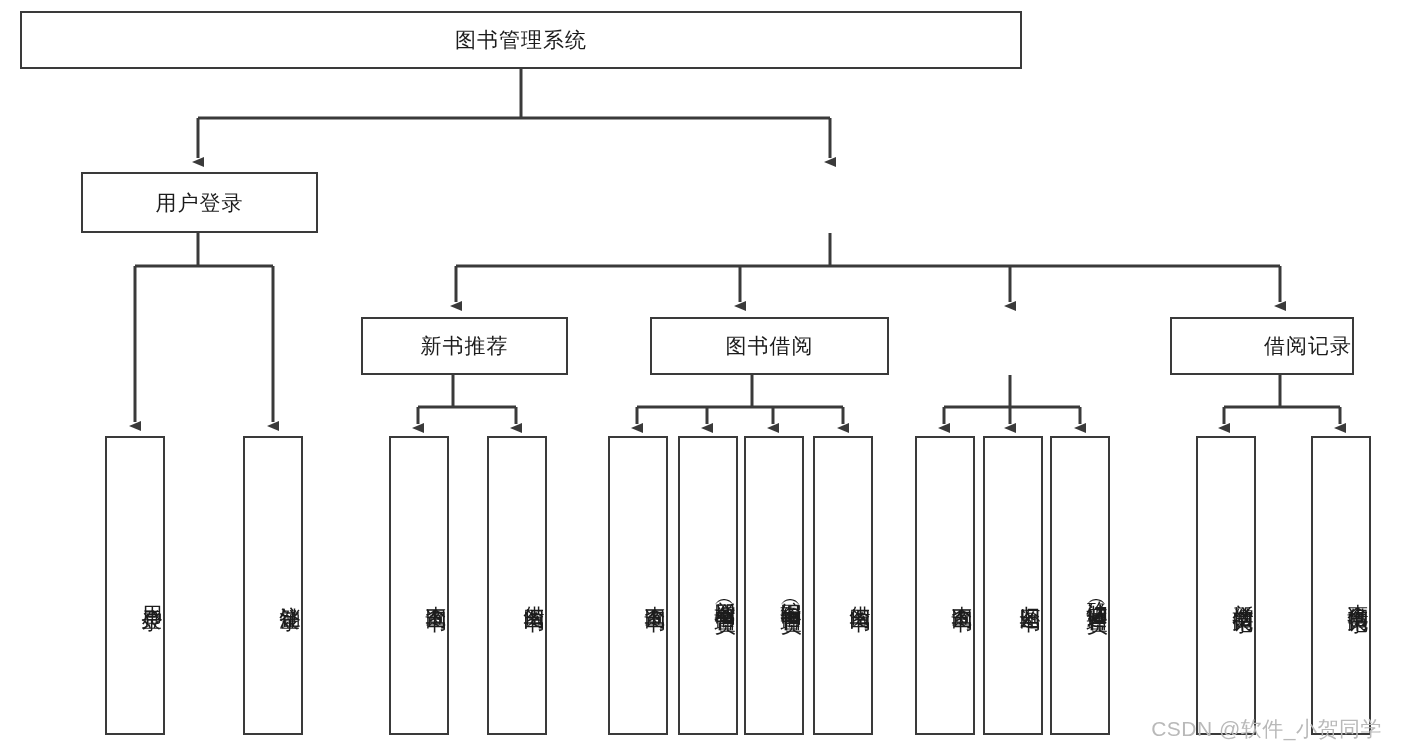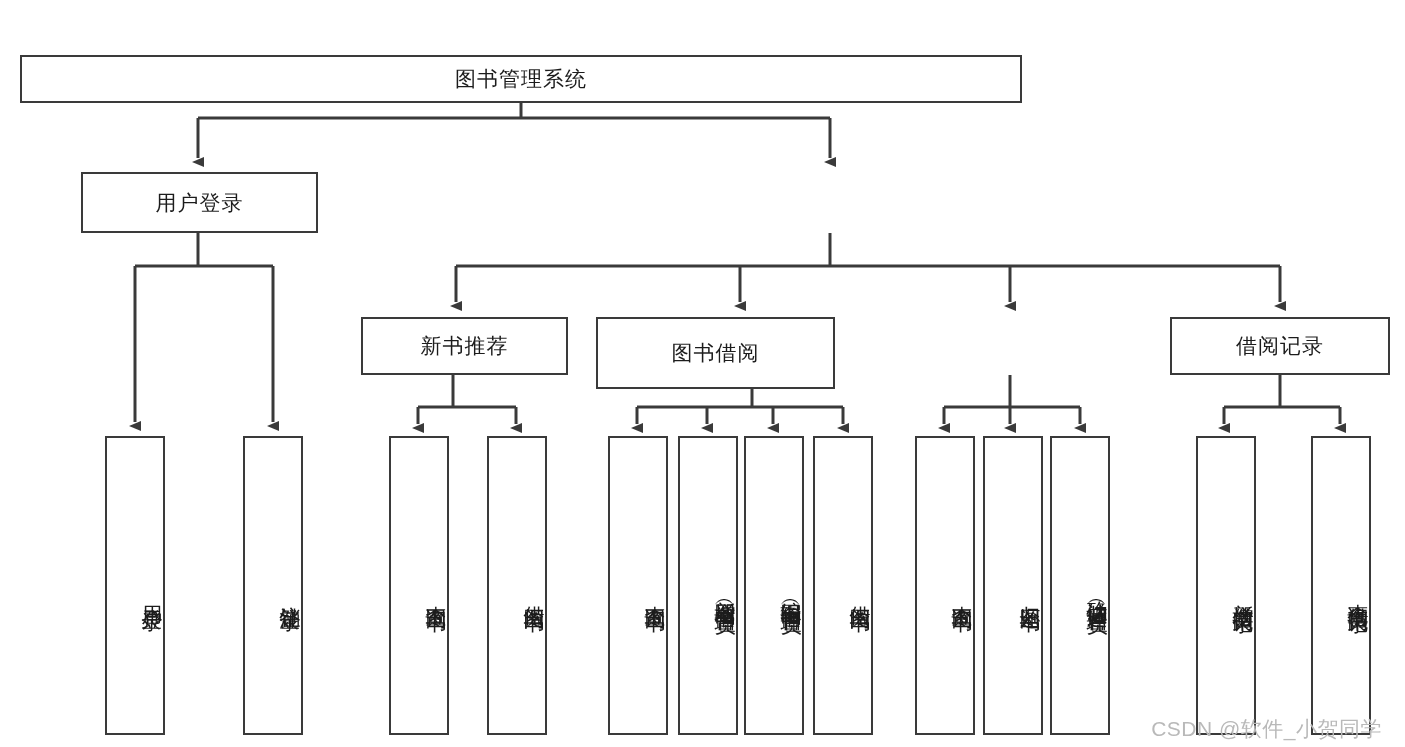--- a/index.html
+++ b/index.html
@@ -113,35 +113,35 @@
       <path d="M1010,407 L1010,424" marker-end="url(#arrow)"></path>
       <path d="M1080,407 L1080,424" marker-end="url(#arrow)"></path>
 
       <path d="M1280,375 L1280,407"></path>
       <path d="M1224,407 L1340,407"></path>
       <path d="M1224,407 L1224,424" marker-end="url(#arrow)"></path>
       <path d="M1340,407 L1340,424" marker-end="url(#arrow)"></path>
     </g>
   </svg>
 
-  <div class="node horiz" style="left:20px; top:11px; width:1002px; height:48px;margin-top:44px;">
+  <div class="node horiz" style="left:20px; top:11px; width:1002px; height:58px;">
     <span>图书管理系统</span>
   </div>
 
   <div class="node horiz" style="left:81px; top:172px; width:237px; height:61px;">
     <span>用户登录</span>
   </div>
 
   <div class="node horiz" style="left:361px; top:317px; width:207px; height:58px;">
     <span>新书推荐</span>
   </div>
-  <div class="node horiz" style="left:596px; top:317px; width:239px; height:72px;align-items:center;">
+  <div class="node horiz" style="left:650px; top:317px; width:239px; height:58px;align-items:center;">
     <span>图书借阅</span>
   </div>
-  <div class="node horiz" style="left:1170px; top:317px; width:220px; height:58px;">
+  <div class="node horiz" style="left:1170px; top:317px; width:184px; height:58px;justify-content:flex-end;">
     <span>借阅记录</span>
   </div>
 
   <div class="node vert" style="left:105px; top:436px; width:60px; height:299px;">
     <span>用户登录</span>
   </div>
   <div class="node vert" style="left:243px; top:436px; width:60px; height:299px;">
     <span>注销登录</span>
   </div>
 

